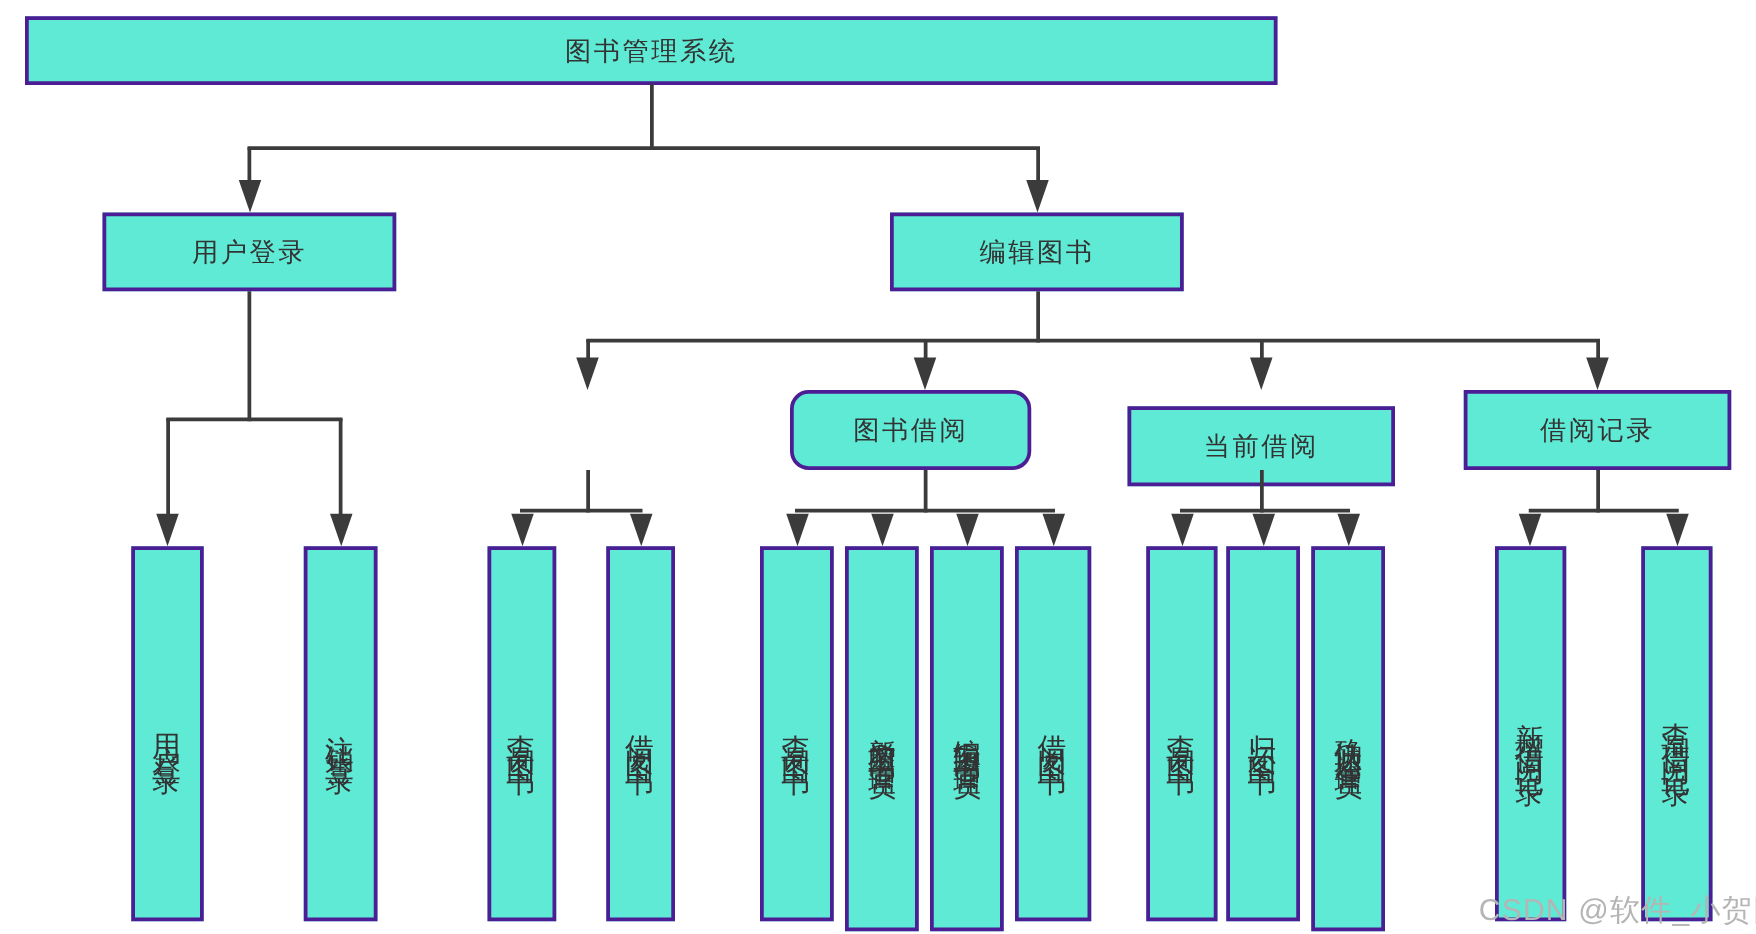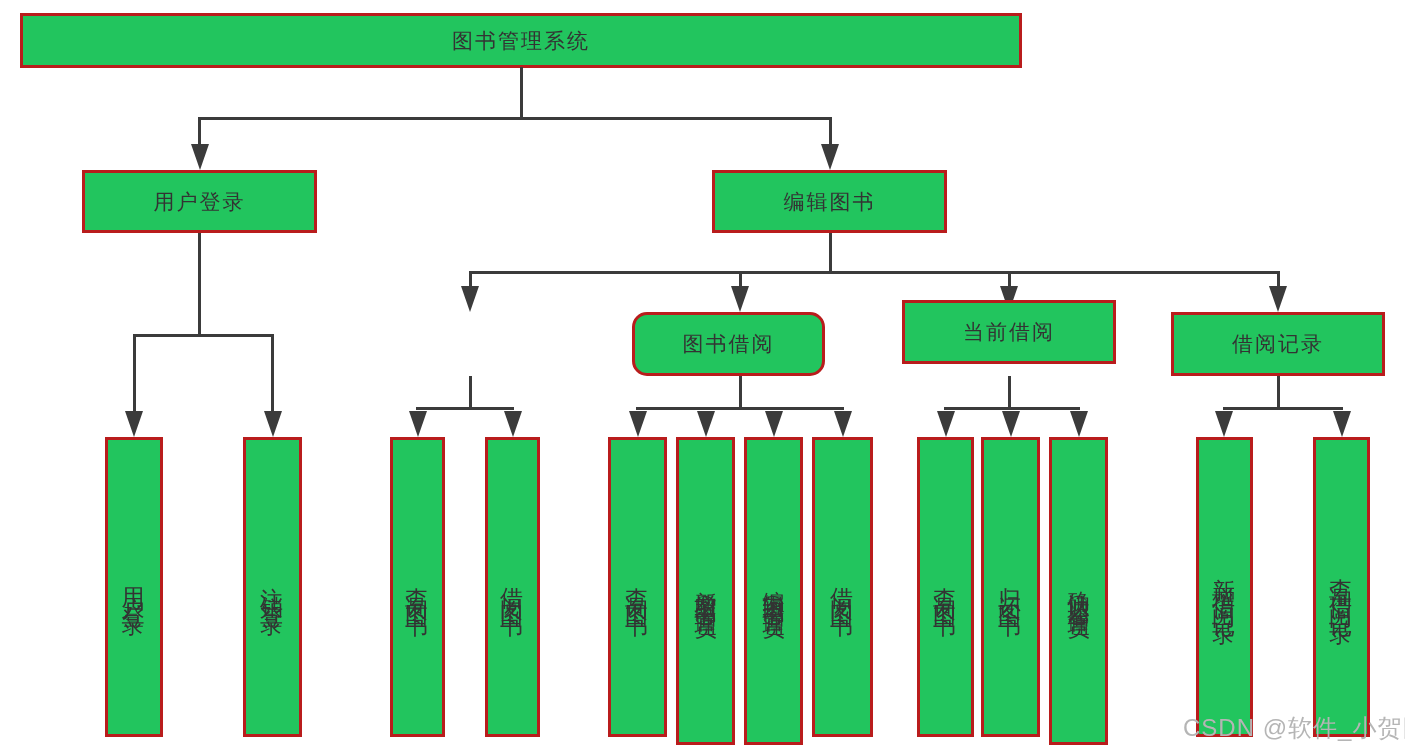--- a/index.html
+++ b/index.html
@@ -3,21 +3,21 @@
 <meta charset="utf-8">
 <style>
   html,body { margin:0; padding:0; background:#ffffff; }
   #canvas {
     position:relative; width:1405px; height:747px;
     background:#ffffff; overflow:hidden;
     font-family:"Liberation Sans","DejaVu Sans",sans-serif;
   }
   .box {
     position:absolute; box-sizing:border-box;
-    border:3px solid #b91c1c; background:#22c55e;
+    border:3px solid #4c1d95; background:#5eead4;
     display:flex; align-items:center; justify-content:center;
     color:#333333;
   }
   .h-label { font-size:21px; letter-spacing:2px; }
   .leaf {
     writing-mode:vertical-rl;
     font-size:23px; letter-spacing:9px;
     text-align:center;
   }
   .leaf.tight { font-size:22px; letter-spacing:4px; }
@@ -63,21 +63,21 @@
   <div class="line" style="left:468.5px; top:272px; width:3px; height:22px;"></div>
   <div class="arrow" style="left:461px; top:286px;"></div>
   <div class="line" style="left:738.5px; top:272px; width:3px; height:22px;"></div>
   <div class="arrow" style="left:731px; top:286px;"></div>
   <div class="line" style="left:1007.5px; top:272px; width:3px; height:22px;"></div>
   <div class="arrow" style="left:1000px; top:286px;"></div>
   <div class="line" style="left:1276.5px; top:272px; width:3px; height:22px;"></div>
   <div class="arrow" style="left:1269px; top:286px;"></div>
 
   <div class="box h-label" style="left:632px; top:312px; width:193px; height:64px;border-radius:15px;">图书借阅</div>
-  <div class="box h-label" style="left:902px; top:300px; width:214px; height:64px;">当前借阅</div>
+  <div class="box h-label" style="left:902px; top:325px; width:214px; height:64px;">当前借阅</div>
   <div class="box h-label" style="left:1171px; top:312px; width:214px; height:64px;">借阅记录</div>
 
   <div class="line" style="left:468.5px; top:376px; width:3px; height:34px;"></div>
   <div class="line" style="left:416px; top:407px; width:98px; height:3px;"></div>
   <div class="arrow" style="left:408.5px; top:411px;"></div>
   <div class="arrow" style="left:503.5px; top:411px;"></div>
 
   <div class="line" style="left:738.5px; top:376px; width:3px; height:34px;"></div>
   <div class="line" style="left:636px; top:407px; width:208px; height:3px;"></div>
   <div class="arrow" style="left:628.5px; top:411px;"></div>

